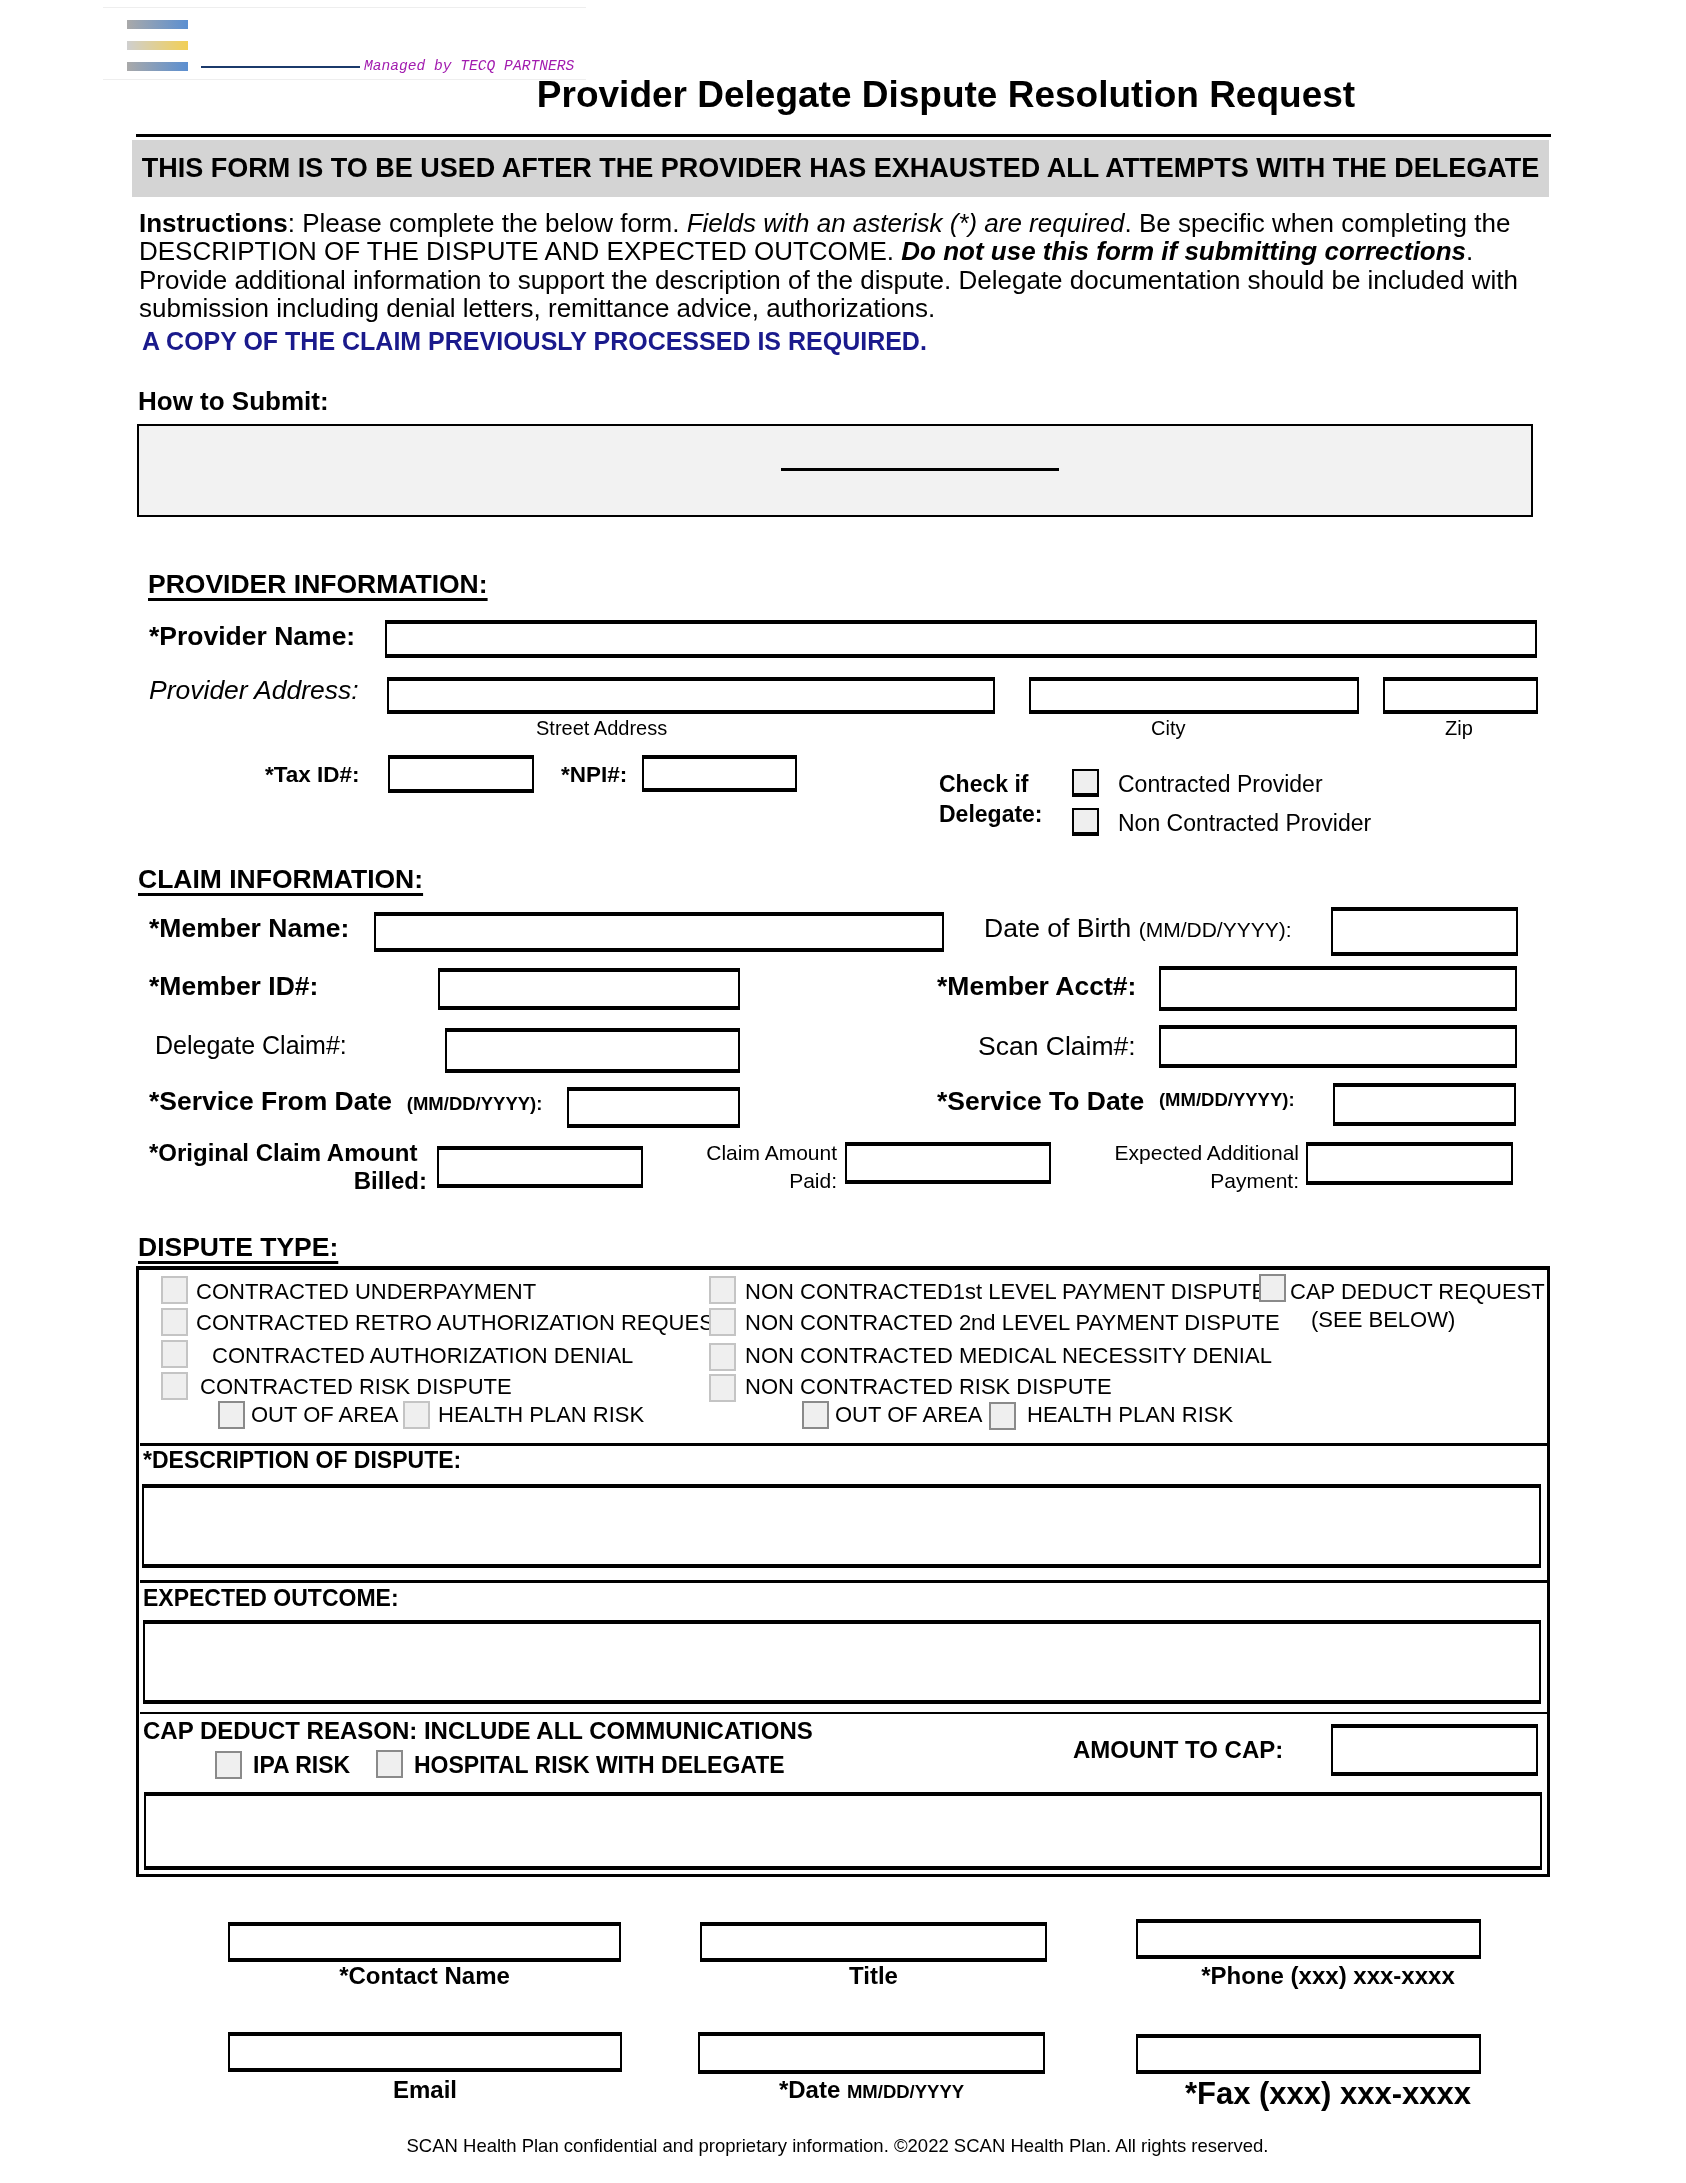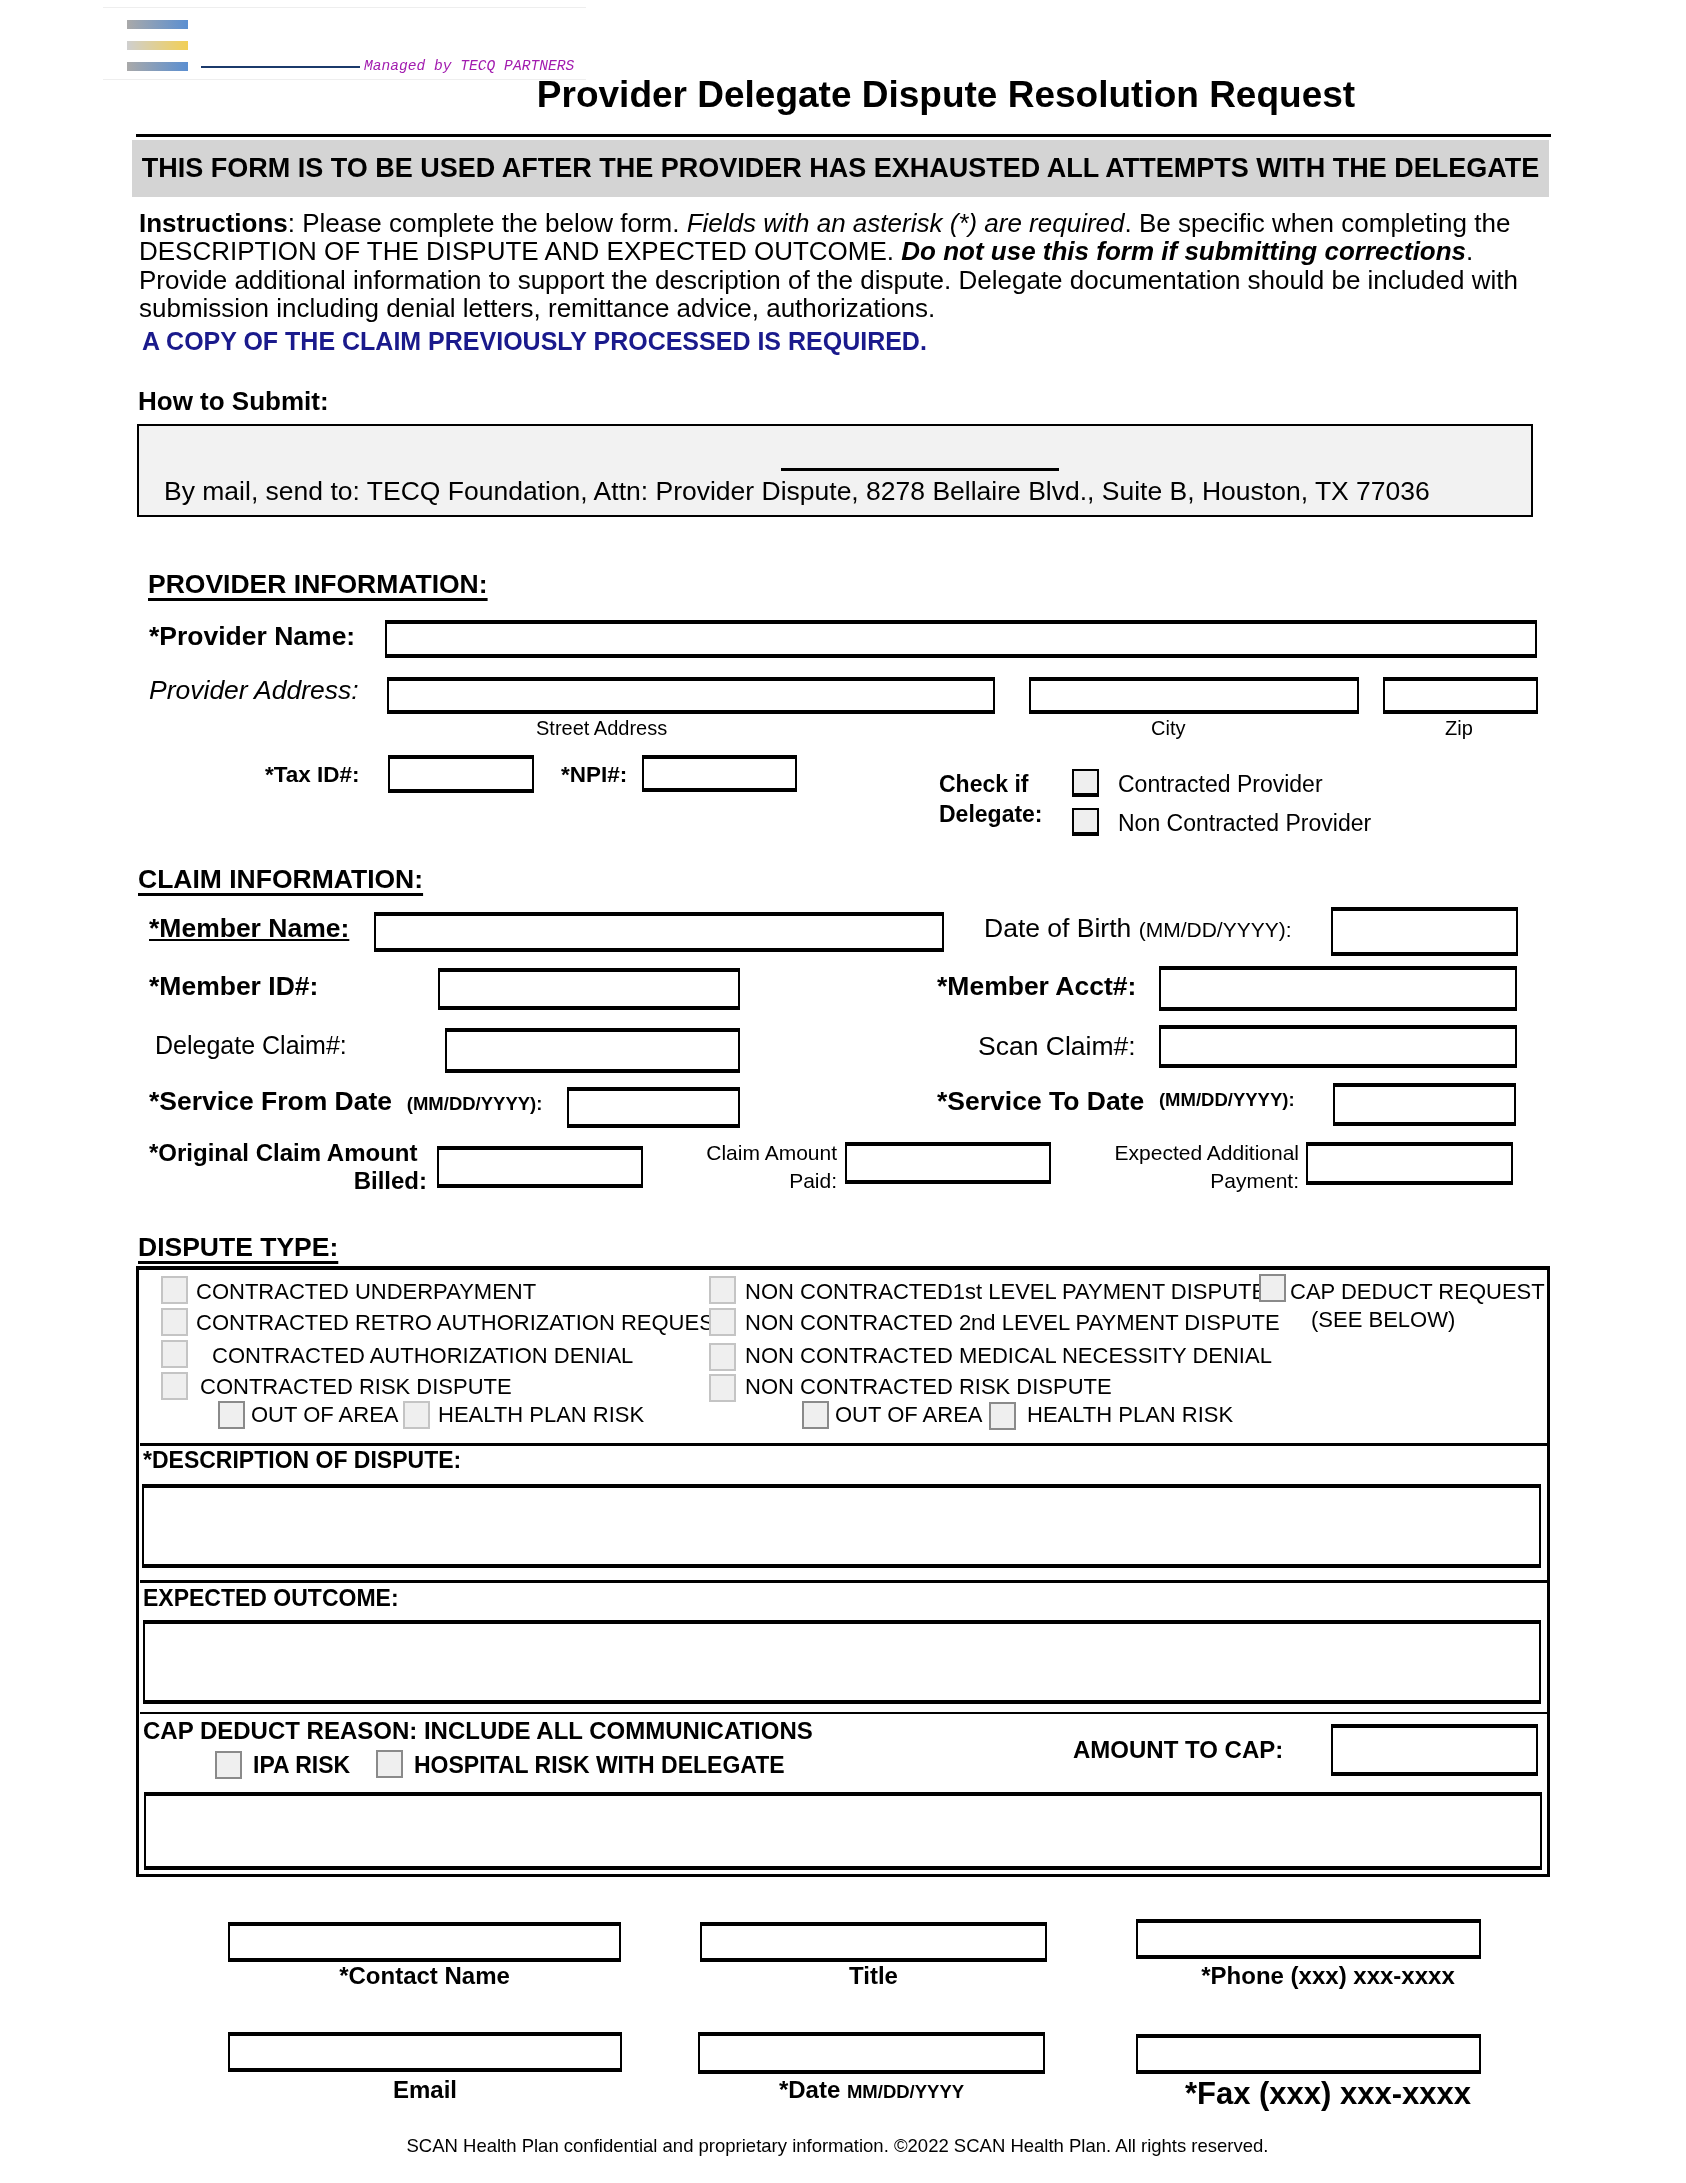--- a/index.html
+++ b/index.html
@@ -35,21 +35,20 @@
 </div>
 
 <div class="abs" style="left:139px; top:209px; width:1415px; font-size:26px; line-height:28.4px;">
   <b>Instructions</b><span>:  Please complete the below form.  </span><i>Fields with an asterisk (*) are required</i><span>.  Be specific when completing the DESCRIPTION OF THE DISPUTE AND EXPECTED OUTCOME.   </span><b><i>Do not use this form if submitting corrections</i></b><span>.  Provide additional information to support the description of the dispute.  Delegate documentation should be included with submission including denial letters, remittance advice, authorizations.</span>
 </div>
 <div class="abs b" style="left:142px; top:327px; font-size:25px; color:#1a1a8c; white-space:nowrap;">A COPY OF THE CLAIM PREVIOUSLY PROCESSED IS REQUIRED.</div>
 
 <div class="lbl b" style="left:138px; top:387px; font-size:26px;">How to Submit:</div>
 <div class="abs" style="left:137px; top:424px; width:1396px; height:93px; background:#f2f2f2; border:2.6px solid #000;">
   <div class="abs" style="left:642px; top:42px; width:278px; height:2.6px; background:#000;"></div>
-  <div class="abs" style="left:25px; top:50px; font-size:26.5px; white-space:nowrap;">By mail, send to:  TECQ Foundation, Attn: Provider Dispute, 8278 Bellaire Blvd., Suite B, Houston, TX 77036</div>
 </div>
 
 <div class="hdr" style="left:148px; top:569px;">PROVIDER INFORMATION:</div>
 
 <div class="lbl b" style="left:149px; top:622px; font-size:26.5px;">*Provider Name:</div>
 <div class="field" style="left:385px; top:620px; width:1152px; height:38px;"></div>
 
 <div class="lbl" style="left:149px; top:676px; font-size:26.5px;font-style:italic;">Provider Address:</div>
 <div class="field" style="left:387px; top:677px; width:608px; height:37px;"></div>
 <div class="field" style="left:1029px; top:677px; width:330px; height:37px;"></div>
@@ -67,21 +66,21 @@
   <div>Check if</div>
   <div>Delegate:</div>
 </div>
 <div class="cb dark" style="left:1072px; top:769px; border-color:#000; border-width:2.6px 2px 4px 2px;"></div>
 <div class="cbl" style="left:1118px; top:773px; font-size:23px;">Contracted Provider</div>
 <div class="cb dark" style="left:1072px; top:808px; border-color:#000; border-width:2.6px 2px 4px 2px;"></div>
 <div class="cbl" style="left:1118px; top:812px; font-size:23px;">Non Contracted Provider</div>
 
 <div class="hdr" style="left:138px; top:864px;">CLAIM INFORMATION:</div>
 
-<div class="lbl b" style="left:149px; top:914px; font-size:26.5px;text-decoration:underline;">*Member Name:</div>
+<div class="lbl b" style="left:149px; top:914px; font-size:26.5px;">*Member Name:</div>
 <div class="field" style="left:374px; top:912px; width:570px; height:40px;"></div>
 <div class="lbl" style="left:984px; top:914px; font-size:26.5px;">
   <span>Date of Birth</span> <span style="font-size:21px;">(MM/DD/YYYY):</span>
 </div>
 <div class="field" style="left:1331px; top:907px; width:187px; height:49px;"></div>
 
 <div class="lbl b" style="left:149px; top:972px; font-size:26.5px;">*Member ID#:</div>
 <div class="field" style="left:438px; top:968px; width:302px; height:42px;"></div>
 <div class="lbl b" style="left:937px; top:972px; font-size:26.5px;">*Member Acct#:</div>
 <div class="field" style="left:1159px; top:966px; width:358px; height:45px;"></div>

